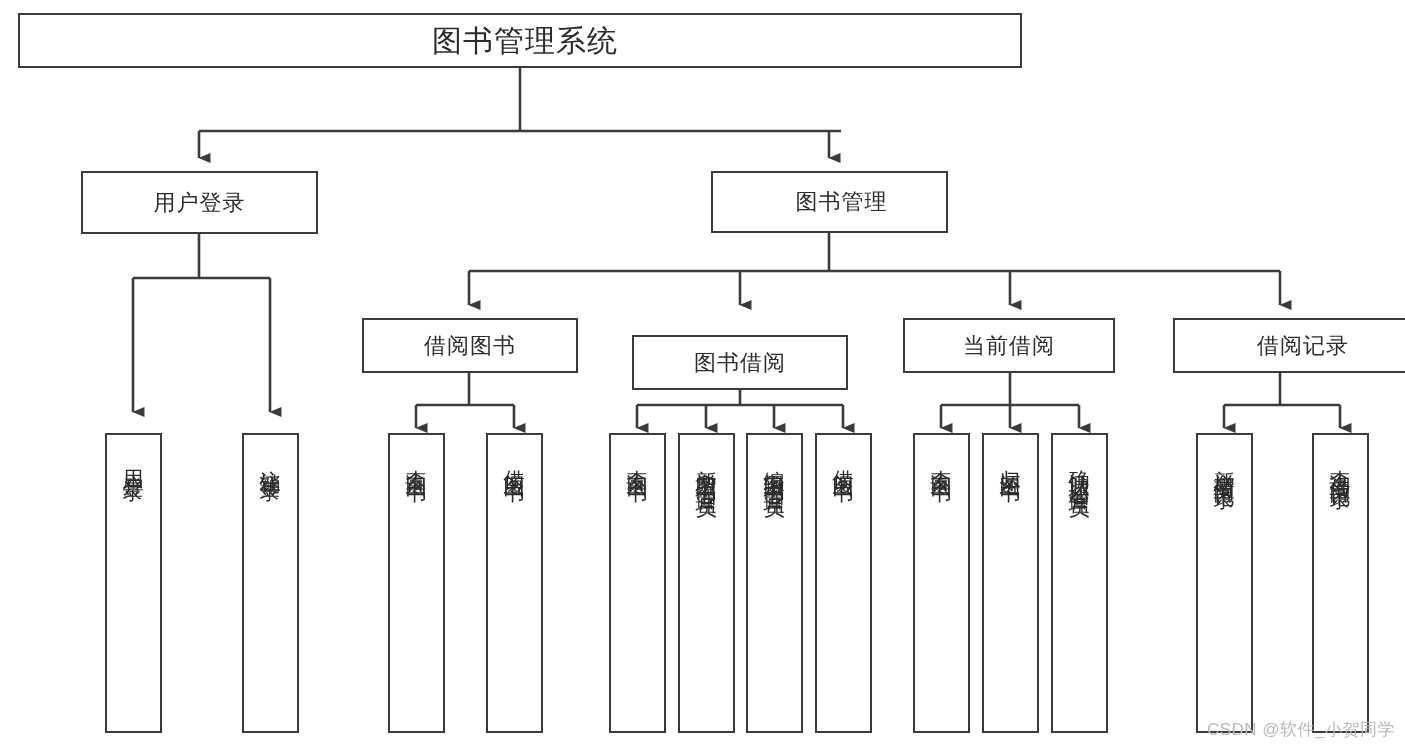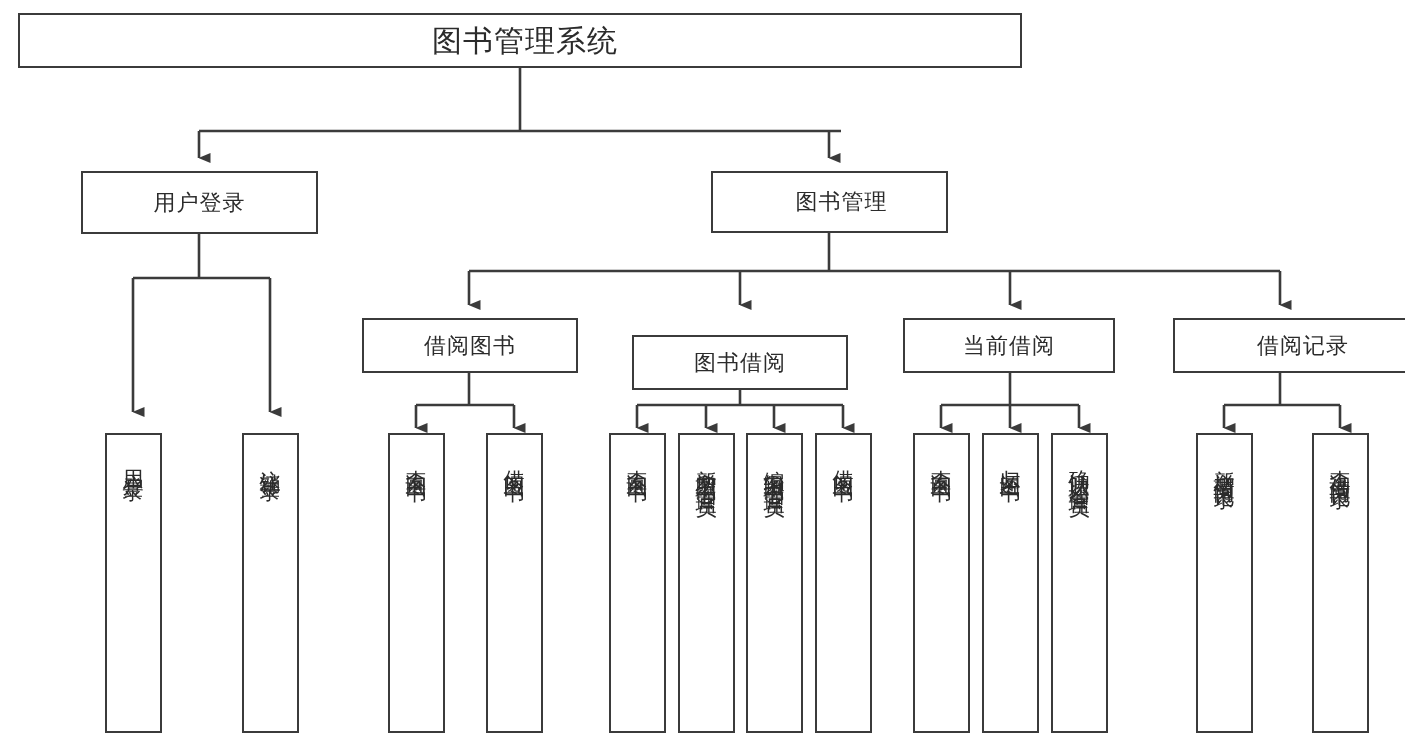--- a/index.html
+++ b/index.html
@@ -191,14 +191,15 @@
     <span class="node-label">确认归还（管理员）</span>
   </div>
 
   <div class="node v" style="left:1196px; top:433px; width:57px; height:300px;">
     <span class="node-label">新增借阅记录</span>
   </div>
   <div class="node v" style="left:1312px; top:433px; width:57px; height:300px;">
     <span class="node-label">查询借阅记录</span>
   </div>
 
+  <div id="watermark">CSDN @软件_小贺同学</div>
 
 </div>
 
 </body></html>

